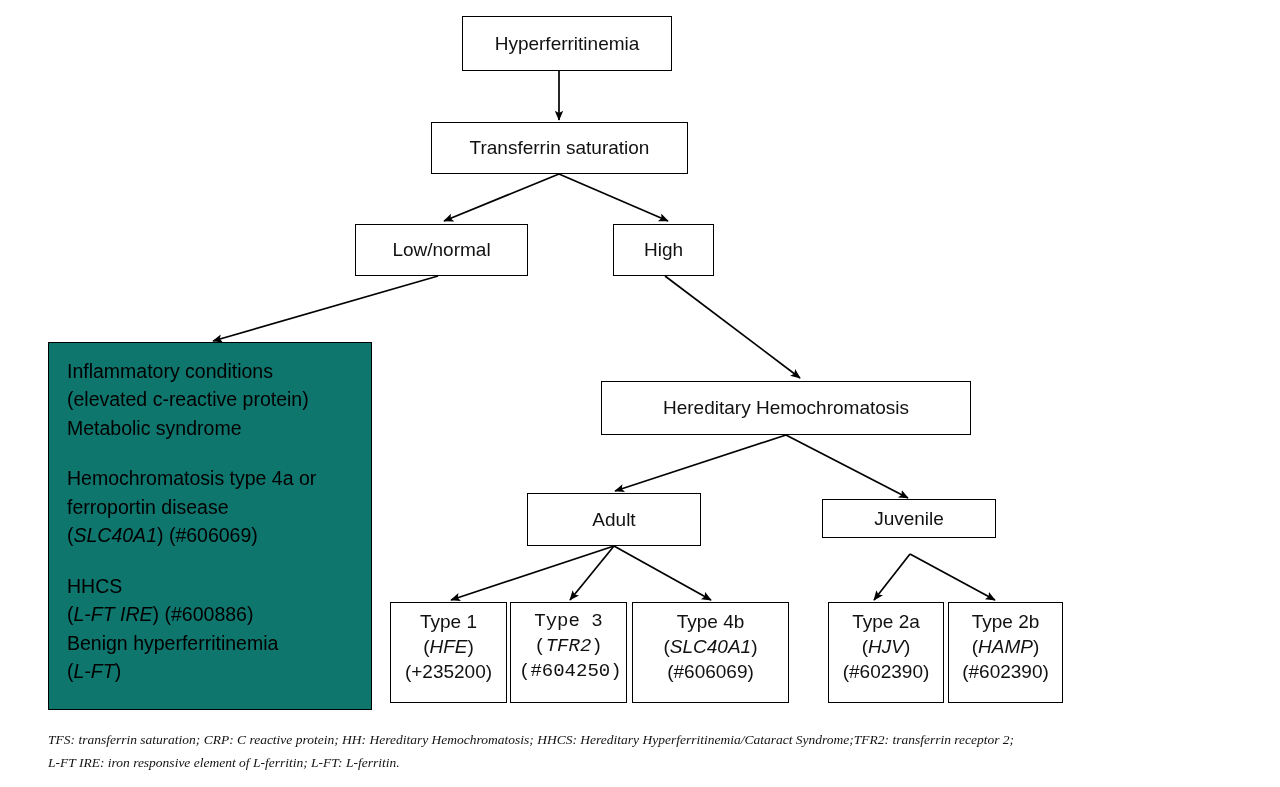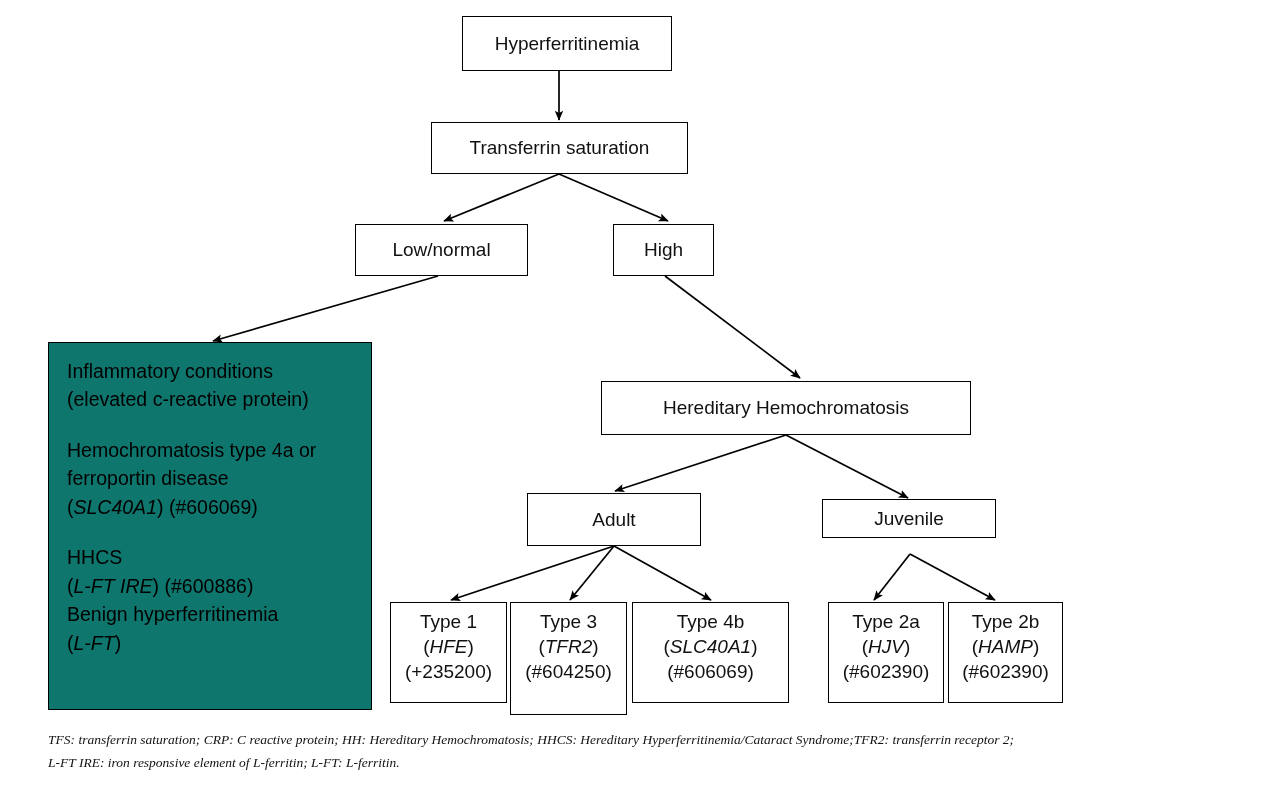--- a/index.html
+++ b/index.html
@@ -146,38 +146,39 @@
     <span>Adult</span>
   </div>
 
   <div class="node-box" style="left:822px; top:499px; width:174px; height:39px;">
     <span>Juvenile</span>
   </div>
 
   <div id="detail-box">
     <span class="ln">Inflammatory conditions</span>
     <span class="ln">(elevated c-reactive protein)</span>
+    <span class="ln">Metabolic syndrome</span>
     <span class="spacer"></span>
     <span class="ln">Hemochromatosis type 4a or</span>
     <span class="ln">ferroportin disease</span>
     <span class="ln"><span>(</span><span class="gene">SLC40A1</span><span>) (#606069)</span></span>
     <span class="spacer"></span>
     <span class="ln">HHCS</span>
     <span class="ln"><span>(</span><span class="gene">L-FT IRE</span><span>)  (#600886)</span></span>
     <span class="ln">Benign hyperferritinemia</span>
     <span class="ln"><span>(</span><span class="gene">L-FT</span><span>)</span></span>
   </div>
 
   <div class="node-box multi leaf-box" style="left:390px; top:602px; width:117px; height:101px;">
     <span class="ln">Type 1</span>
     <span class="ln">(<span class="gene">HFE</span>)</span>
     <span class="ln">(+235200)</span>
   </div>
 
-  <div class="node-box multi leaf-box" style="left:510px; top:602px; width:117px; height:113px;">
+  <div class="node-box multi leaf-box" style="left:510px; top:602px; width:117px; height:101px;font-family:Liberation Mono, monospace;">
     <span class="ln">Type 3</span>
     <span class="ln">(<span class="gene">TFR2</span>)</span>
     <span class="ln">(#604250)</span>
   </div>
 
   <div class="node-box multi leaf-box" style="left:632px; top:602px; width:157px; height:101px;">
     <span class="ln">Type 4b</span>
     <span class="ln">(<span class="gene">SLC40A1</span>)</span>
     <span class="ln">(#606069)</span>
   </div>

